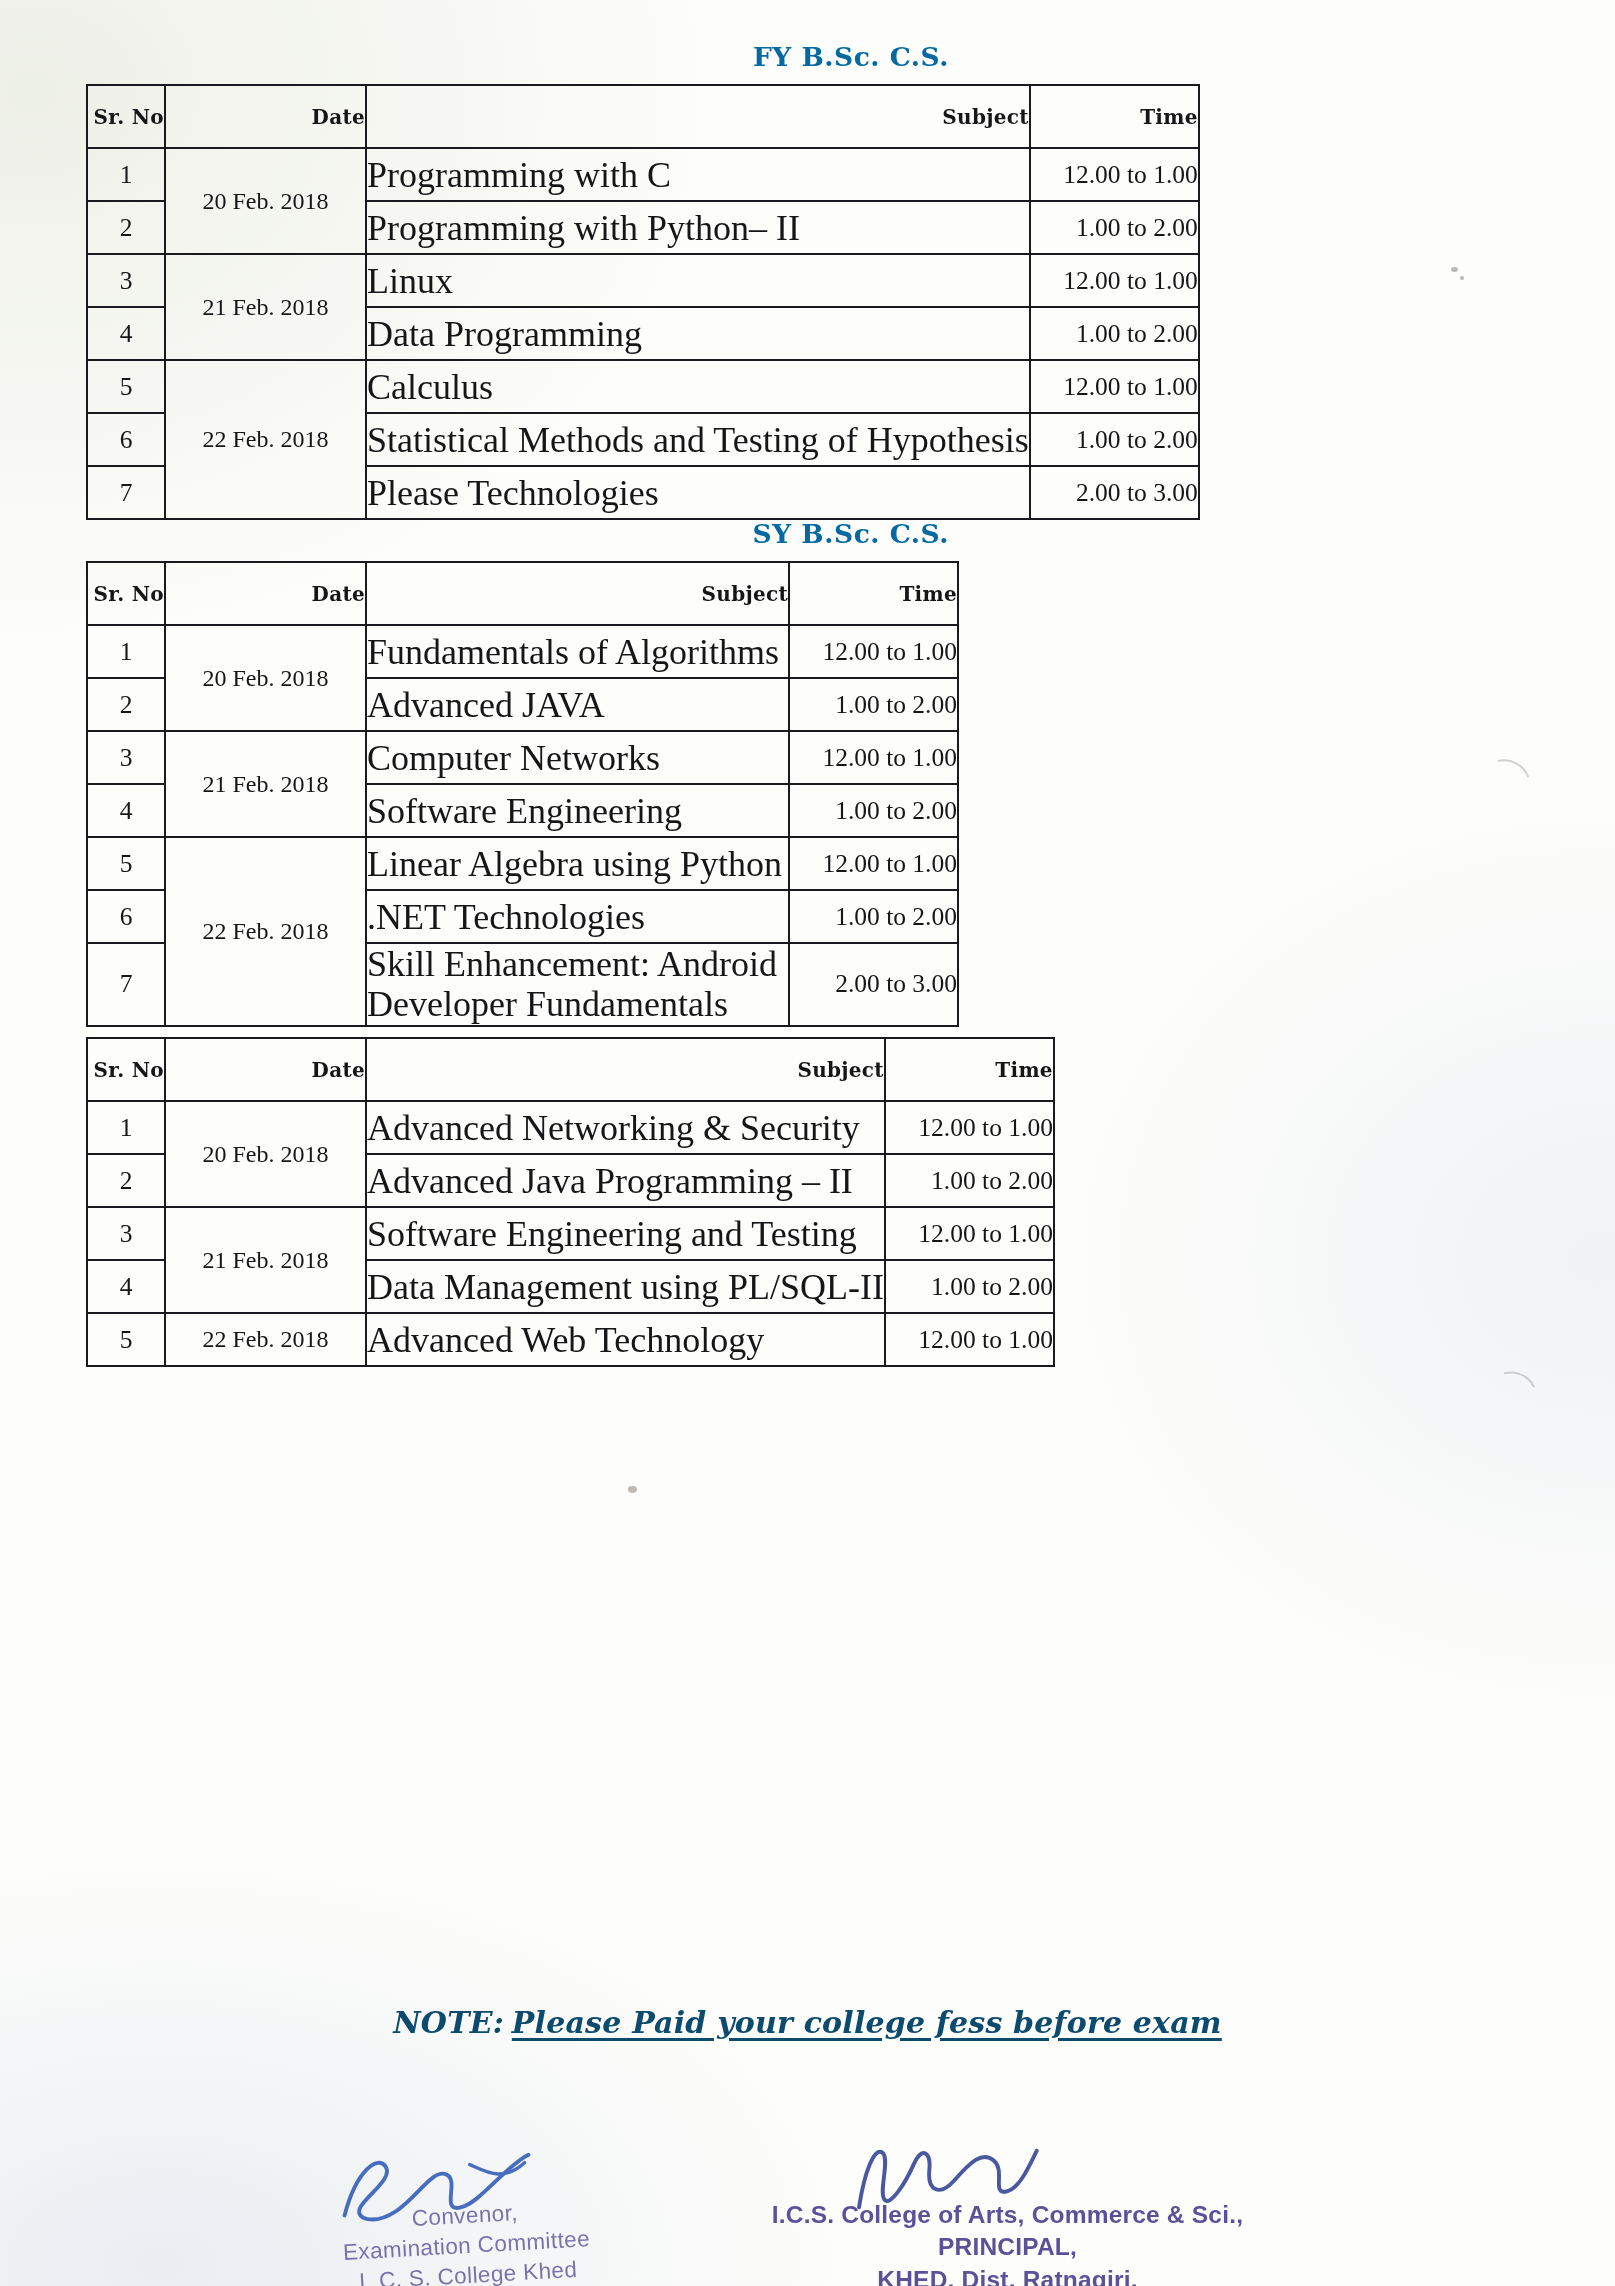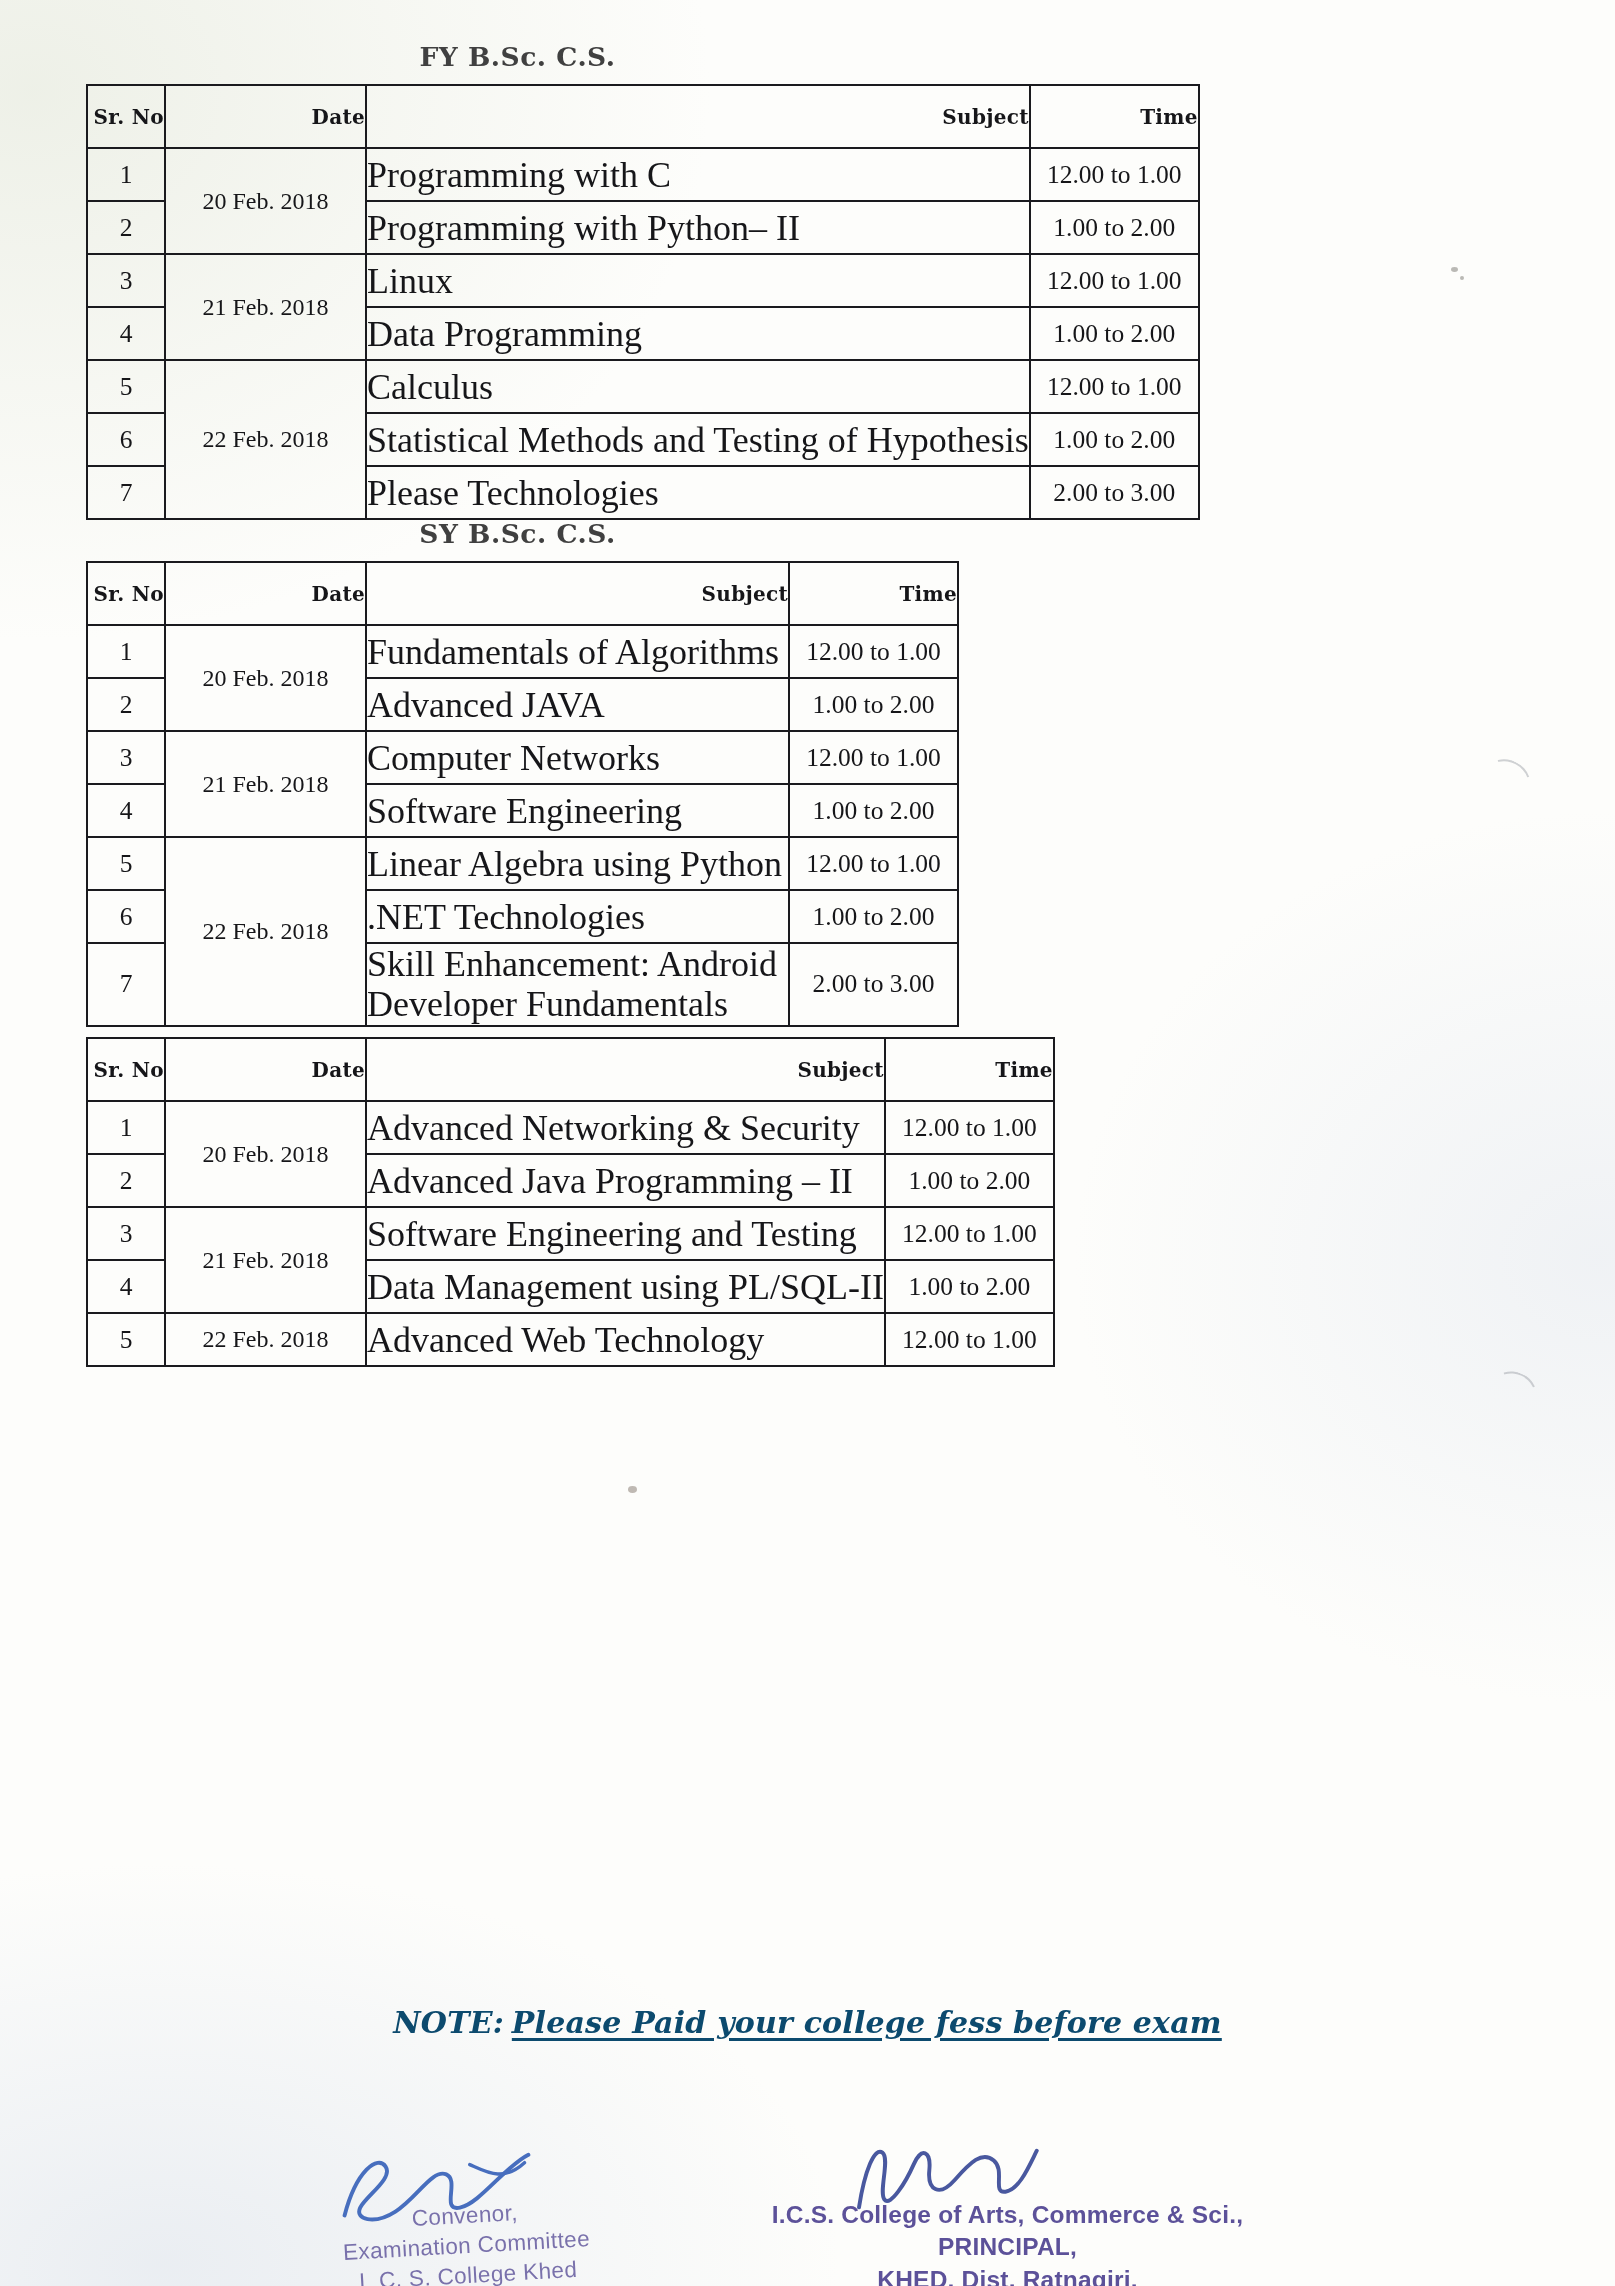--- a/index.html
+++ b/index.html
@@ -22,26 +22,26 @@
   }
 
   .page {
     position: absolute;
     inset: 0;
   }
 
   
   .section-title {
     position: absolute;
-    text-align: center;
+    text-align: right;
     font-family: "DejaVu Serif", serif;
     font-weight: bold;
     font-size: 26.5px;
     letter-spacing: 0.5px;
-    color: #404040;
+    color: #0369a1;
     width: 863px;
     left: 86px;
   }
 
   
   table.sched {
     position: absolute;
     border-collapse: collapse;
     table-layout: fixed;
     background: transparent;
@@ -74,21 +74,21 @@
     font-size: 36px;
     padding-left: 8.8px;
     white-space: nowrap;
     overflow: visible;
   }
   td.c-subj.wrap {
     white-space: normal;
     line-height: 1.12;
   }
   td.c-time {
-    text-align: center;
+    text-align: right;
     font-size: 25.5px;
     padding-left: 7.8px;
     white-space: nowrap;
   }
 
   
   col.w-sr   { width: 78px; }
   col.w-date { width: 201px; }
   col.w-subj { width: 423px; }
   col.w-time { width: 169px; }

